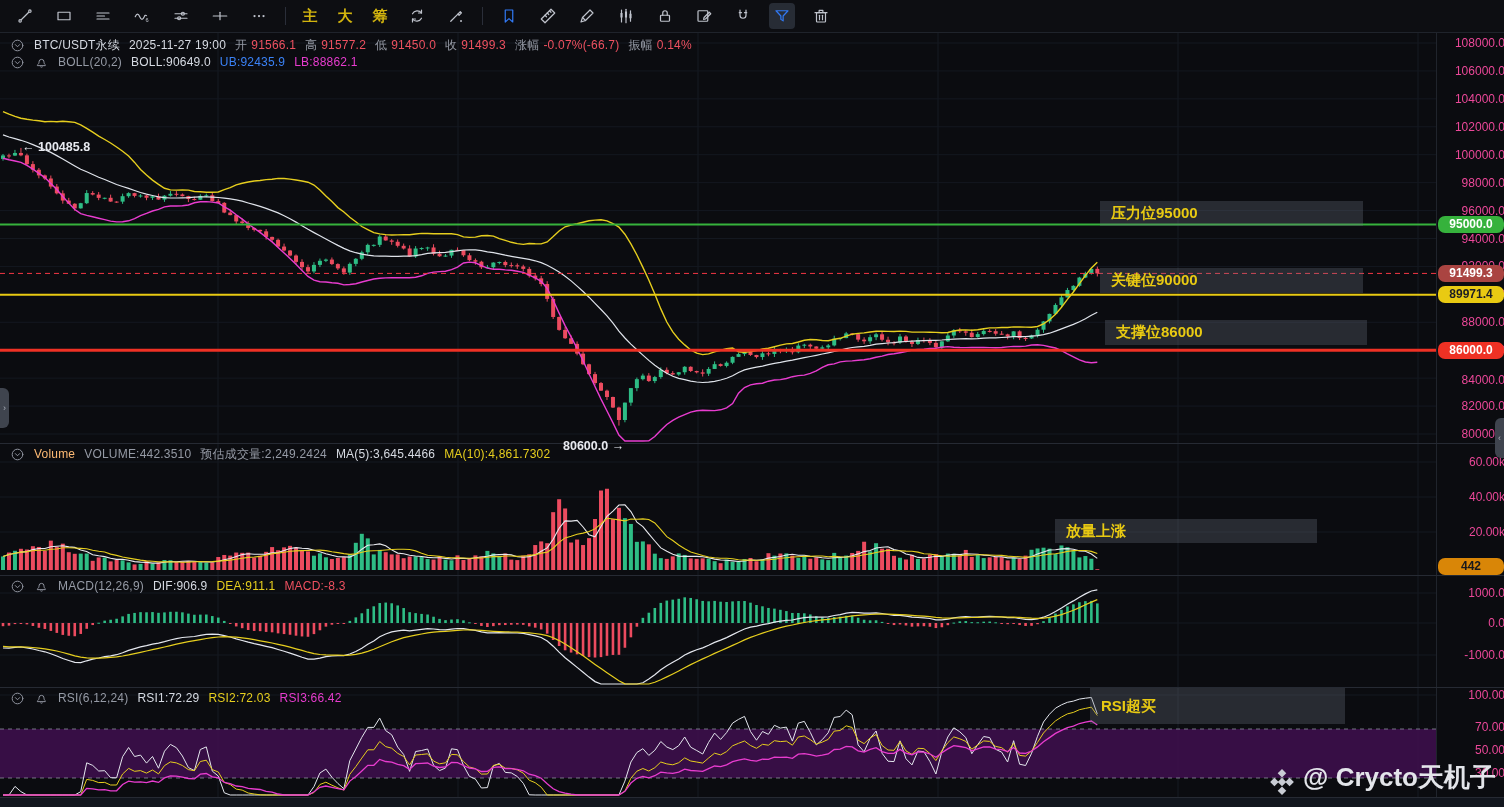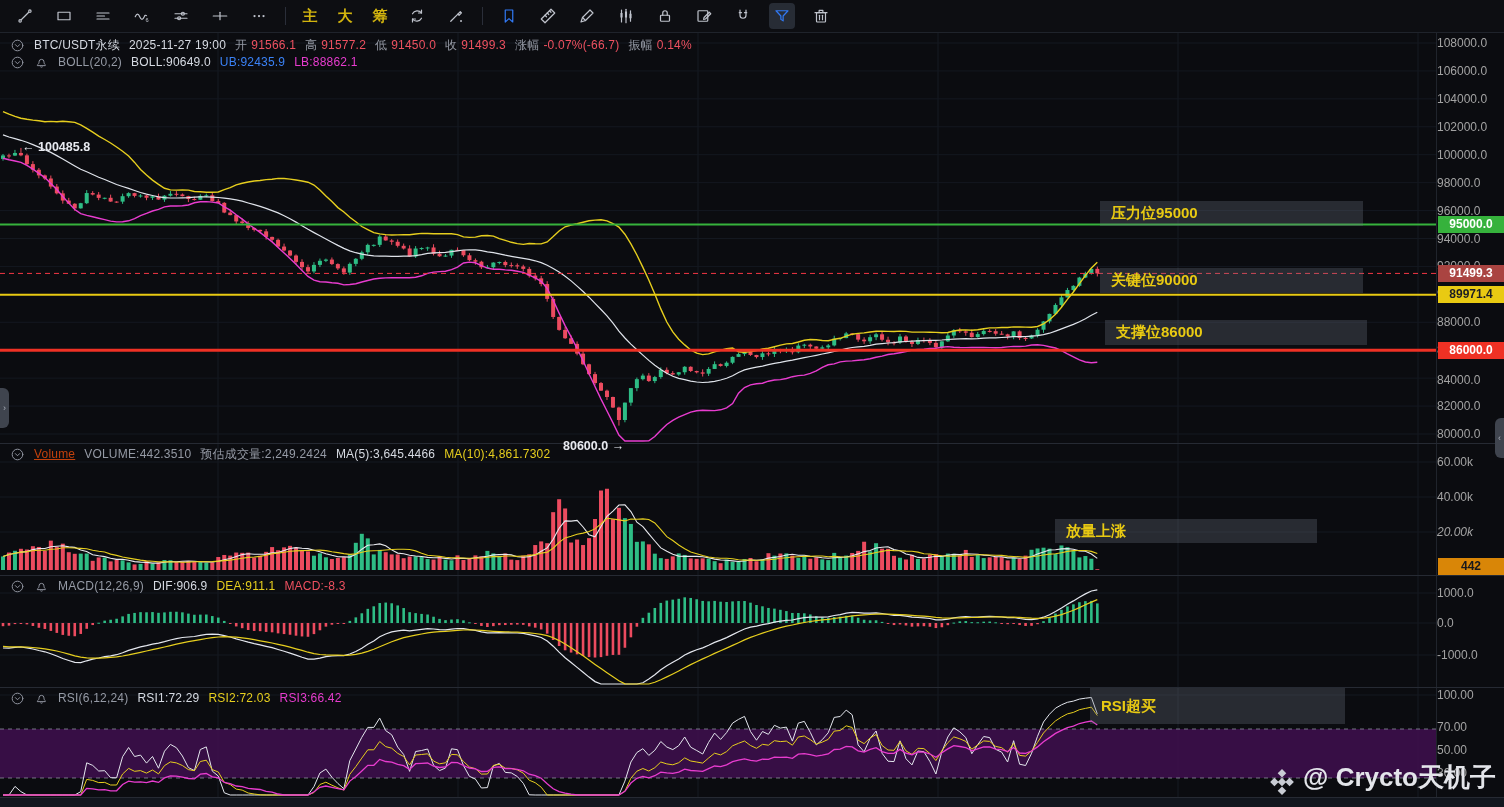--- a/index.html
+++ b/index.html
@@ -23,24 +23,24 @@
   .hdr-row { position:absolute; left:10px; display:flex; align-items:center; gap:9px;
     font-size:12px; height:16px; z-index:30; white-space:nowrap; }
   .hdr-row .seg { letter-spacing:.2px; }
   .hdr-row .seg.tight { margin-right:-5px; }
   .hdr-ic { width:15px; height:15px; color:#8f939e; display:inline-flex; cursor:pointer; }
   .hdr-ic svg { width:15px; height:15px; }
 
   
   #axis-col { position:absolute; left:1436px; top:33px; width:68px; height:764px;
     border-left:1px solid #20242c; z-index:20; }
-  .tick { position:absolute; left:0; width:68px; text-align:left; font-size:12px;
-    color:#a3a3a3; height:14px; line-height:14px; }
+  .tick { position:absolute; left:0; width:68px; text-align:right; font-size:12px;
+    color:#ec4899; height:14px; line-height:14px; }
   .badge { position:absolute; left:1px; width:66px; text-align:center; font-size:12px;
-    font-weight:bold; height:17px; line-height:17px; border-radius:0; z-index:25; }
+    font-weight:bold; height:17px; line-height:17px; border-radius:7px; z-index:25; }
 
   
   #chart { position:absolute; left:0; top:33px; width:1437px; height:764px; z-index:5; }
 
   .sep-line { position:absolute; left:0; width:1504px; height:1px; background:#262a33; z-index:22; }
 
   
   .anno { position:absolute; background:rgba(110,116,128,0.30); color:#e9ca12;
     font-size:15px; font-weight:bold; padding-left:11px; z-index:28;
     display:flex; align-items:center; cursor:pointer; }
@@ -1022,21 +1022,21 @@
       <span class="seg" style="color: #3b82f6;">UB:92435.9</span>
       <span class="seg" style="color: rgb(232, 60, 207);">LB:88862.1</span>
     </div>
   <div class="hdr-row" id="row-volume" style="top:446px">
       <span class="hdr-ic">
         <svg viewBox="0 0 24 24" fill="none" stroke="currentColor" stroke-width="1.6" stroke-linecap="round" stroke-linejoin="round">
           <circle cx="12" cy="12" r="8.5"></circle>
           <polyline points="8.5,10.5 12,14 15.5,10.5"></polyline>
         </svg>
       </span>
-      <span class="seg" style="color: #c2410c; text-decoration: underline;">Volume</span>
+      <span class="seg" style="color: #fdba74;">Volume</span>
       <span class="seg" style="color: rgb(149, 154, 165);">VOLUME:442.3510</span>
       <span class="seg" style="color: rgb(149, 154, 165);">预估成交量:2,249.2424</span>
       <span class="seg" style="color: rgb(214, 218, 226);">MA(5):3,645.4466</span>
       <span class="seg" style="color: rgb(230, 206, 30);">MA(10):4,861.7302</span>
     </div>
   <div class="hdr-row" id="row-macd" style="top:578px">
       <span class="hdr-ic">
         <svg viewBox="0 0 24 24" fill="none" stroke="currentColor" stroke-width="1.6" stroke-linecap="round" stroke-linejoin="round">
           <circle cx="12" cy="12" r="8.5"></circle>
           <polyline points="8.5,10.5 12,14 15.5,10.5"></polyline>
@@ -1083,21 +1083,21 @@
       <div class="tick" style="top: 198.5px;">94000.0</div>
       <div class="tick" style="top: 226.429px;">92000.0</div>
       <div class="tick" style="top: 254.357px;">90000.0</div>
       <div class="tick" style="top: 282.286px;">88000.0</div>
       <div class="tick" style="top: 310.214px;">86000.0</div>
       <div class="tick" style="top: 340px;">84000.0</div>
       <div class="tick" style="top: 366.071px;">82000.0</div>
       <div class="tick" style="top: 394px;">80000.0</div>
       <div class="tick" style="top: 422px;">60.00k</div>
       <div class="tick" style="top: 457px;">40.00k</div>
-      <div class="tick" style="top: 492px; font-style: italic;">20.00k</div>
+      <div class="tick" style="top: 492px;">20.00k</div>
       <div class="tick" style="top: 553px;">1000.0</div>
       <div class="tick" style="top: 583px;">0.0</div>
       <div class="tick" style="top: 615px;">-1000.0</div>
       <div class="tick" style="top: 655px;">100.00</div>
       <div class="tick" style="top: 687px;">70.00</div>
       <div class="tick" style="top: 710px;">50.00</div>
       <div class="tick" style="top: 733px;">30.00</div>
       <div class="badge" style="top: 183.036px; background: rgb(54, 178, 60); color: rgb(255, 255, 255);">95000.0</div>
       <div class="badge" style="top: 231.92px; background: rgb(170, 68, 65); color: rgb(255, 255, 255);">91499.3</div>
       <div class="badge" style="top: 253.257px; background: rgb(233, 202, 18); color: rgb(28, 30, 36);">89971.4</div>

